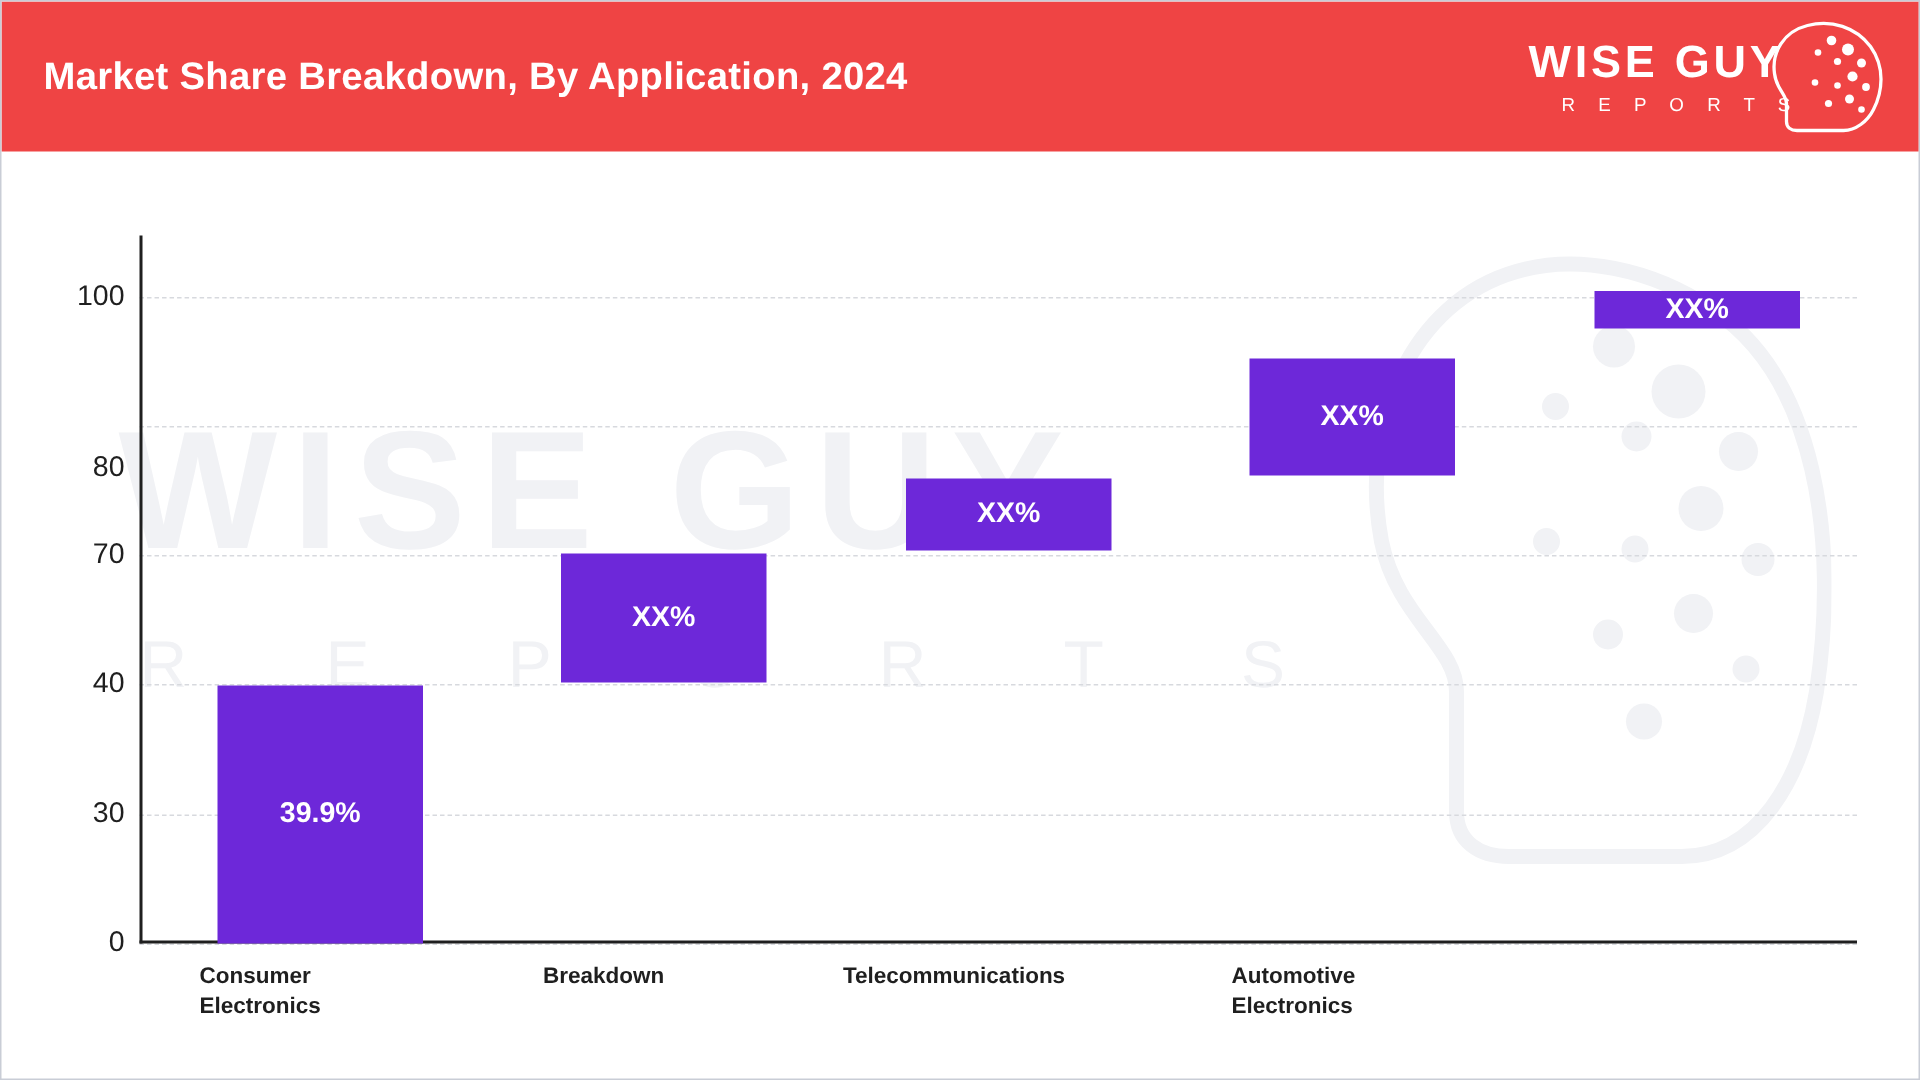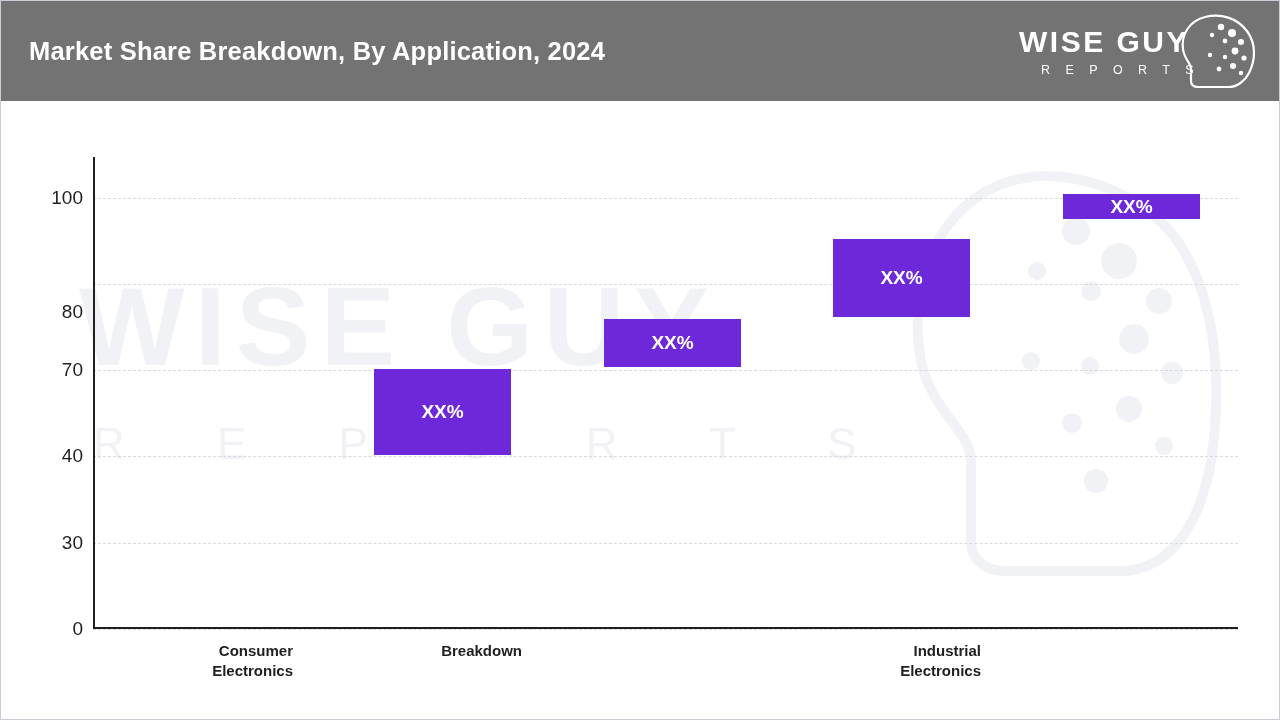--- a/index.html
+++ b/index.html
@@ -23,21 +23,21 @@
     overflow: hidden;
   }
 
   
   .header {
     position: absolute;
     left: 0;
     top: 0;
     width: 1280px;
     height: 100px;
-    background: #737373;
+    background: #ef4444;
     display: flex;
     align-items: center;
     justify-content: space-between;
     box-sizing: border-box;
     padding: 0 18px 0 28px;
   }
   .header-title {
     color: #ffffff;
     font-size: 25.5px;
     font-weight: bold;
@@ -174,21 +174,21 @@
     justify-content: center;
   }
   .bar-label {
     color: #ffffff;
     font-size: 19px;
     font-weight: bold;
     font-family: "Liberation Sans", sans-serif;
   }
   .cat-label {
     position: absolute;
-    text-align: right;
+    text-align: left;
     font-size: 15px;
     font-weight: bold;
     color: #1f1f1f;
     line-height: 1.35;
     font-family: "Liberation Sans", sans-serif;
   }
 </style>
 </head>
 <body>
 
@@ -252,20 +252,23 @@
       <div class="axis-y"></div>
       <div class="axis-x"></div>
 
       <div class="ytick" style="top:466px;">0</div>
       <div class="ytick" style="top:379.7px;">30</div>
       <div class="ytick" style="top:293.4px;">40</div>
       <div class="ytick" style="top:207.1px;">70</div>
       <div class="ytick" style="top:120.8px;margin-top:28px;">80</div>
       <div class="ytick" style="top:34.5px;">100</div>
 
+      <div class="bar" style="left:52px; width:137px; top:293.8px; height:172.2px;">
+        <span class="bar-label">39.9%</span>
+      </div>
 
       <div class="bar" style="left:281px; width:137px; top:205.6px; height:86.3px;">
         <span class="bar-label">XX%</span>
       </div>
 
       <div class="bar" style="left:511px; width:137px; top:156.2px; height:47.4px;">
         <span class="bar-label">XX%</span>
       </div>
 
       <div class="bar" style="left:740px; width:137px; top:75.5px; height:78.5px;">
@@ -276,20 +279,23 @@
         <span class="bar-label">XX%</span>
       </div>
 
       <div class="cat-label" style="left:40px; width:160px; top:478px;">
         <div>Consumer</div>
         <div>Electronics</div>
       </div>
       <div class="cat-label" style="left:269px; width:160px; top:478px;">
         <div>Breakdown</div>
       </div>
+      <div class="cat-label" style="left:469px; width:220px; top:478px;">
+        <div>Telecommunications</div>
+      </div>
       <div class="cat-label" style="left:728px; width:160px; top:478px;">
-        <div>Industrial</div>
+        <div>Automotive</div>
         <div>Electronics</div>
       </div>
 
     </div>
   </div>
 </div>
 
 </body></html>

